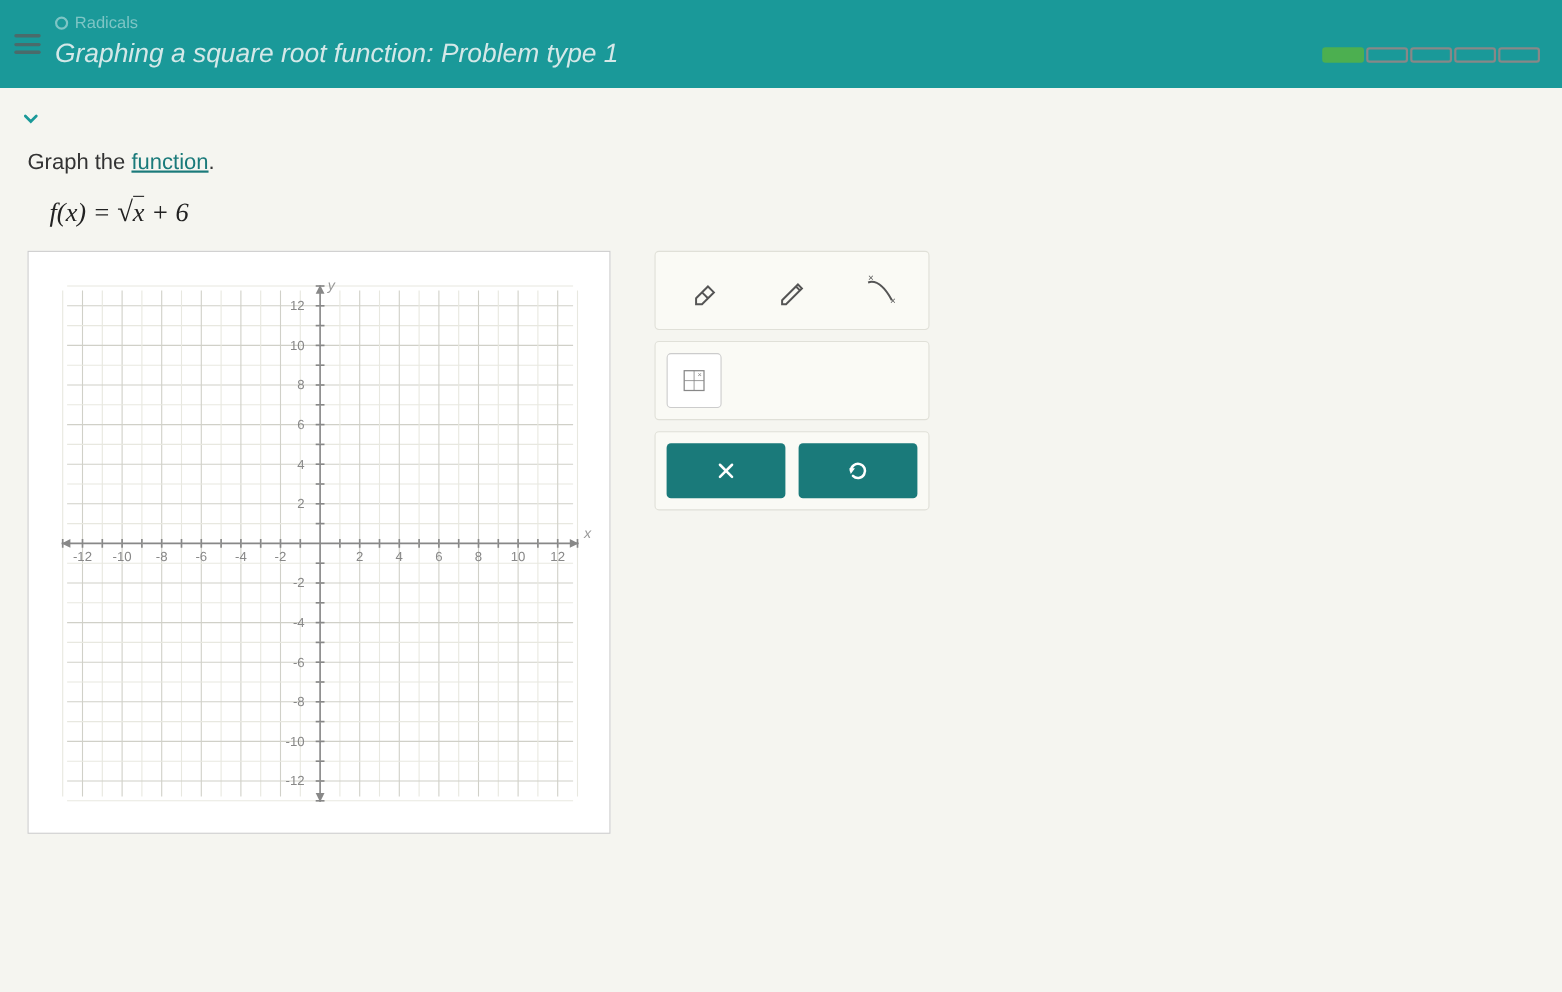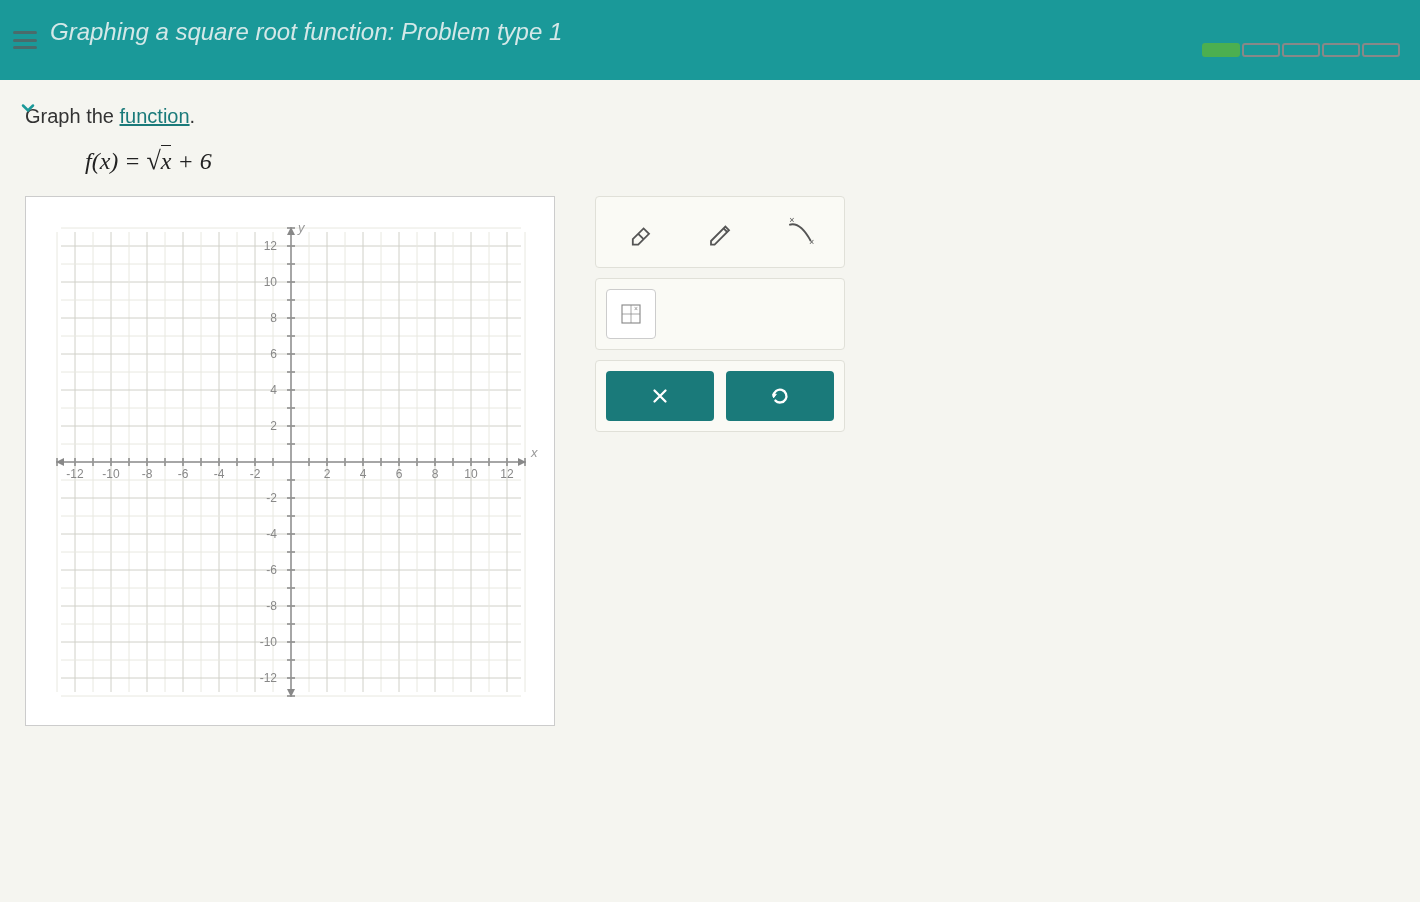--- a/index.html
+++ b/index.html
@@ -14,23 +14,23 @@
     .header-topic-circle { width: 12px; height: 12px; border: 2px solid #7ec5c5; border-radius: 50%; }
     .header-title { color: #d4e8e8; font-size: 24px; margin-top: 6px; font-style: italic; }
     .progress-bar { display: flex; gap: 2px; margin-right: 20px; align-self: center; margin-top: 20px; }
     .progress-seg { width: 38px; height: 14px; border: 2px solid #888; border-radius: 3px; }
     .progress-seg.filled { background: #4caf50; border-color: #4caf50; }
     
     .expand-btn { position: absolute; top: 90px; left: 10px; width: 36px; height: 36px; display: flex; align-items: center; justify-content: center; cursor: pointer; }
     .expand-btn svg { width: 20px; height: 20px; }
     
     .content { padding: 25px 25px 25px 25px; background: #f5f5f0; }
-    .instruction { font-size: 20px; color: #333; margin-bottom: 18px; }
+    .instruction { font-size: 20px; color: #333; margin-bottom: 18px; margin-top: 32px; }
     .function-link { color: #1a7a7a; text-decoration: underline; }
-    .equation { font-size: 24px; font-style: italic; font-family: 'Times New Roman', serif; margin-left: 60px; margin-bottom: 20px; color: #222; }
+    .equation { font-size: 24px; font-style: italic; font-family: 'Times New Roman', serif; margin-left: 20px; margin-bottom: 20px; color: #222; }
     .sqrt-symbol { font-size: 26px; }
     .sqrt-content { border-top: 1.5px solid #222; padding-top: 2px; }
     .instruction2 { font-size: 20px; color: #333; margin-bottom: 30px; }
     .italic-text { font-style: italic; }
     
     .work-area { display: flex; gap: 40px; }
     .graph-container { width: 530px; height: 530px; background: #fff; border: 1px solid #ccc; position: relative; }
     
     .tools-panel { width: 250px; }
     .tool-row { display: flex; gap: 12px; padding: 10px; background: #fafaf5; border: 1px solid #e0e0d8; border-radius: 4px; margin-bottom: 10px; }
@@ -47,20 +47,24 @@
 
 <div class="header">
   <div class="menu-btn">
     <div class="menu-icon">
       <span></span>
         <span></span>
         <span></span>
     </div>
   </div>
   <div class="header-text">
+    <div class="header-topic">
+      <span class="header-topic-circle"></span>
+      <span>Radicals</span>
+    </div>
     <div class="header-title">Graphing a square root function: Problem type 1</div>
   </div>
   <div class="progress-bar">
     <div class="progress-seg filled"></div>
     <div class="progress-seg"></div>
     <div class="progress-seg"></div>
     <div class="progress-seg"></div>
     <div class="progress-seg"></div>
   </div>
 </div>

